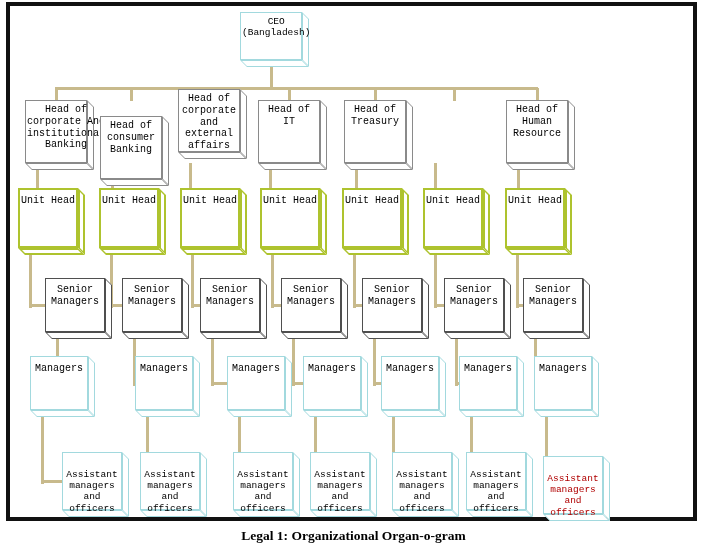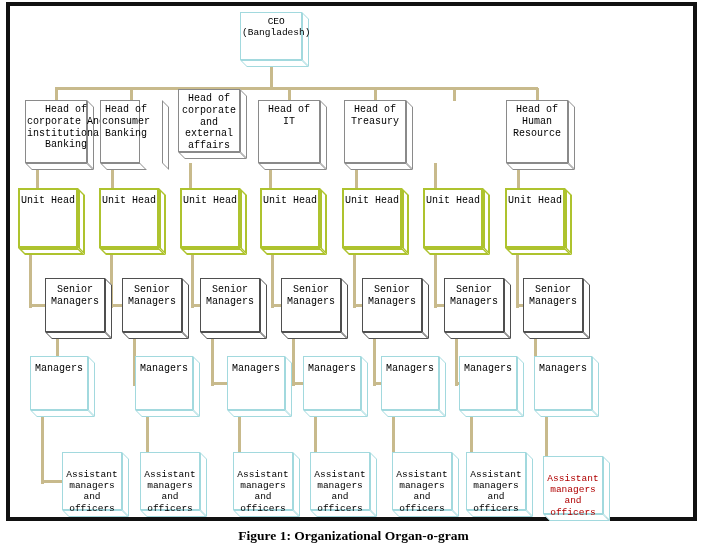--- a/index.html
+++ b/index.html
@@ -71,21 +71,21 @@
       <div class="face face-bottom" style="top:58px"></div>
       <div class="face face-front"><span class="lbl" style="color: rgb(0, 0, 0);">Assistant managers and officers</span></div>
     </div>
     <div class="conn" style="left: 130px; top: 88px; width: 3px; height: 13px;"></div>
     <div class="conn" style="left: 111px; top: 163px; width: 3px; height: 26px;"></div>
     <div class="conn" style="left: 110px; top: 248px; width: 3px; height: 60px;"></div>
     <div class="conn" style="left: 110px; top: 304px; width: 13px; height: 3px;"></div>
     <div class="conn" style="left: 133px; top: 332px; width: 3px; height: 54px;"></div>
     <div class="conn" style="left: 133px; top: 382px; width: 3px; height: 3px;"></div>
     <div class="conn" style="left: 146px; top: 410px; width: 3px; height: 43px;"></div>
-    <div class="cube c-gray lv-head" style="left: 100px; top: 100px; width: 40px; height: 63px;">
+    <div class="cube c-gray lv-head" style="left: 100px; top: 116px; width: 62px; height: 63px;">
       <div class="face face-right" style="left:62px"></div>
       <div class="face face-bottom" style="top:63px"></div>
       <div class="face face-front"><span class="lbl">Head of consumer Banking</span></div>
     </div>
     <div class="cube c-green lv-unit" style="left: 99px; top: 188px; width: 60px; height: 60px;">
       <div class="face face-right" style="left:60px"></div>
       <div class="face face-bottom" style="top:60px"></div>
       <div class="face face-front"><span class="lbl">Unit Head</span></div>
     </div>
     <div class="cube c-dark lv-senior" style="left: 122px; top: 278px; width: 60px; height: 54px;">
@@ -257,13 +257,13 @@
       <div class="face face-bottom" style="top:58px"></div>
       <div class="face face-front"><span class="lbl" style="color: rgb(176, 0, 0);">Assistant managers and officers</span></div>
     </div>
     <div class="cube c-cyan lv-root" style="left: 240px; top: 12px; width: 62px; height: 48px;">
       <div class="face face-right" style="left:62px"></div>
       <div class="face face-bottom" style="top:48px"></div>
       <div class="face face-front"><span class="lbl">CEO
 (Bangladesh)</span></div>
     </div>
   </div>
-<div id="caption">Figure 1: Organizational Organ-o-gram</div>
+<div id="caption">Legal 1: Organizational Organ-o-gram</div>
 
 </body></html>

